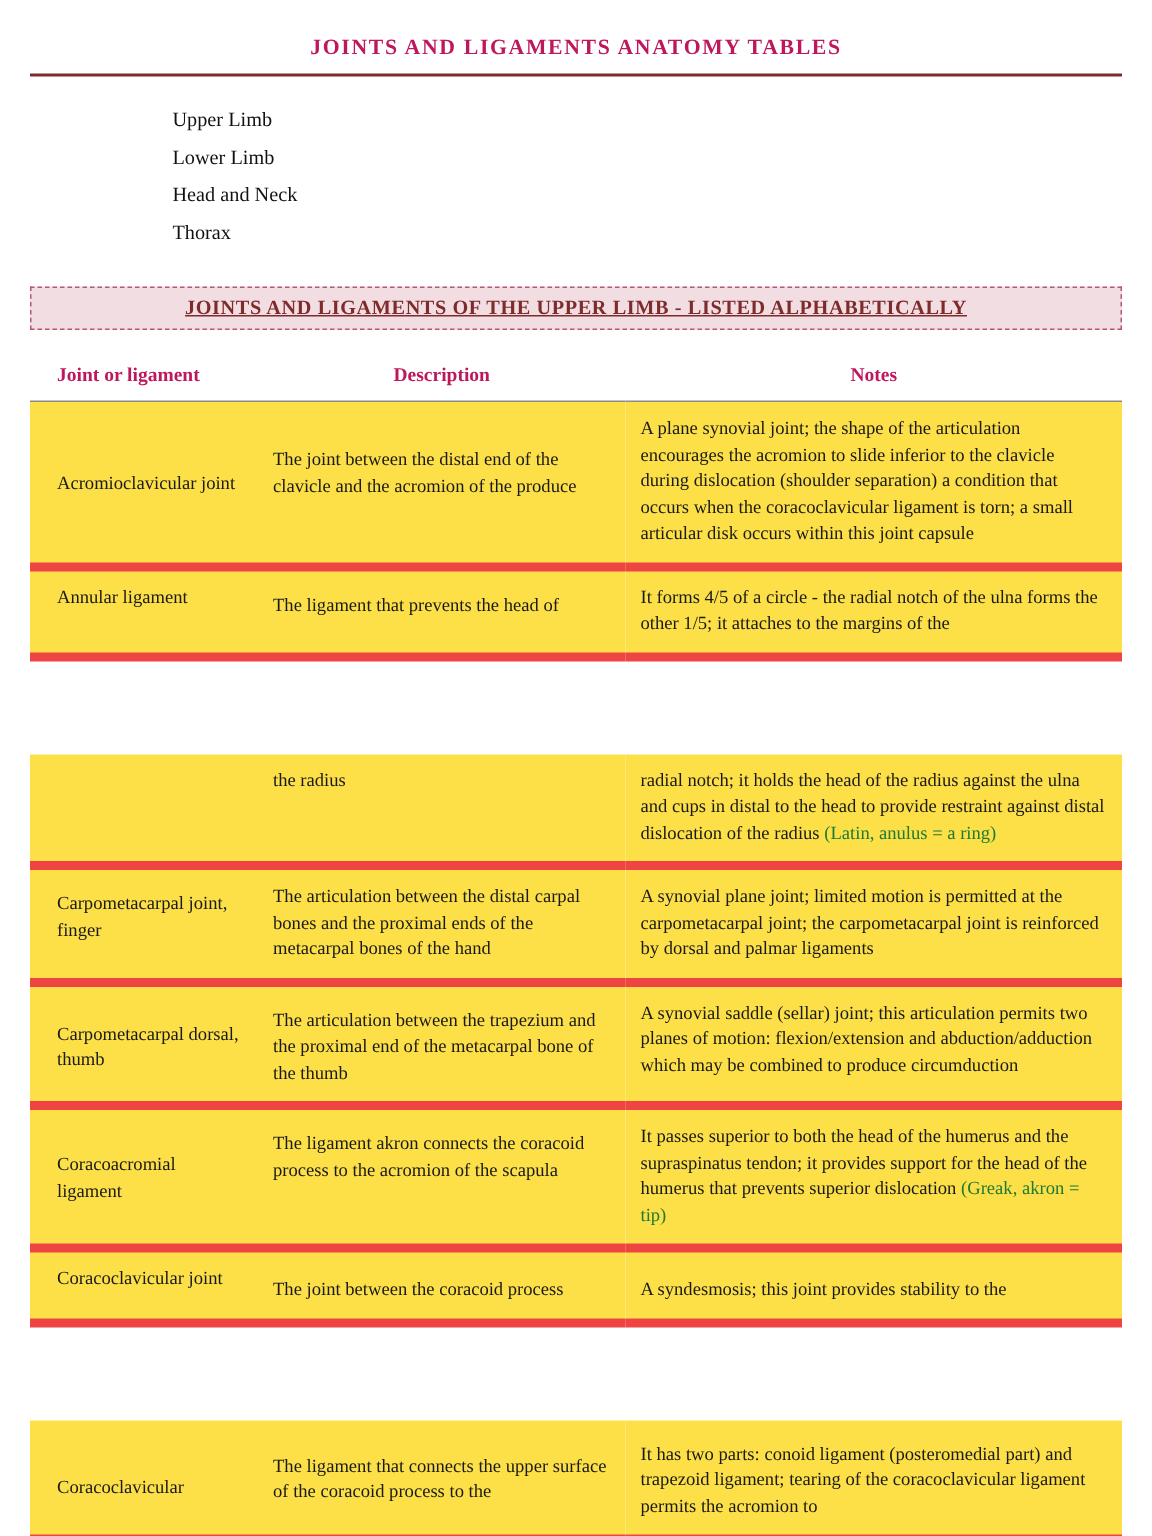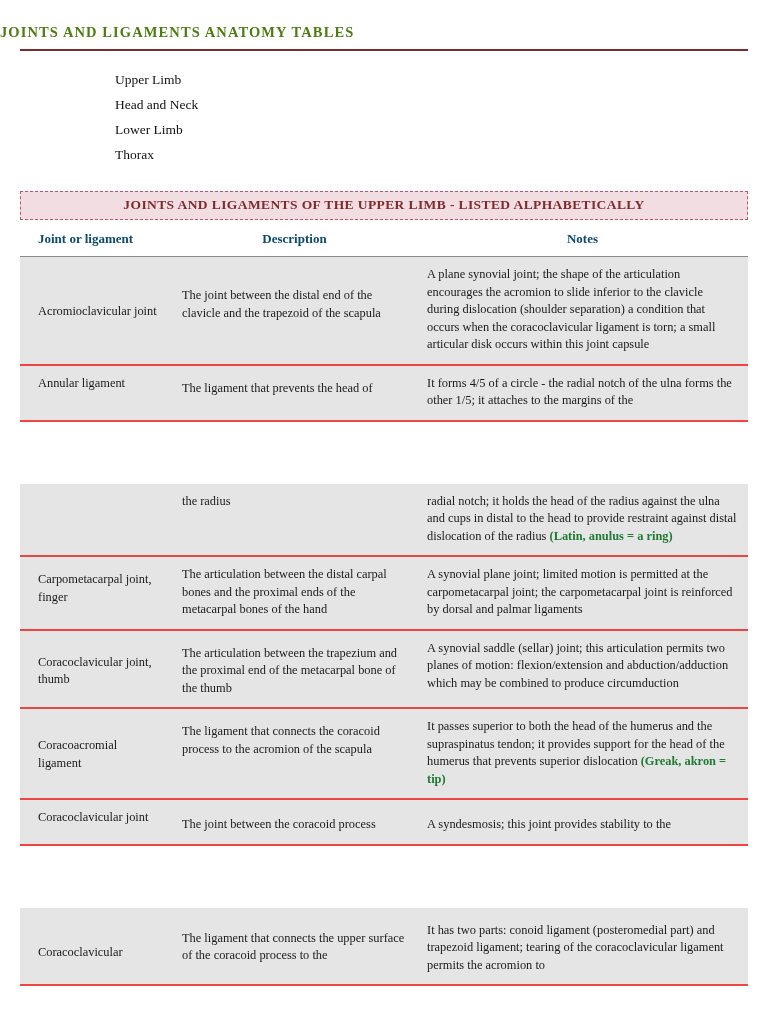--- a/index.html
+++ b/index.html
@@ -16,25 +16,26 @@
   }
   .page {
     position: relative;
     width: 768px;
     box-sizing: border-box;
     padding: 0;
   }
 
   
   .doc-title {
+    text-align: center;
     font-family: "Liberation Serif", serif;
     font-size: 14.5px;
     font-weight: bold;
     letter-spacing: 1.1px;
-    color: #4d7c0f;
+    color: #be185d;
     padding-top: 24px;
     padding-bottom: 8px;
   }
   .title-rule {
     height: 2px;
     background: #7d2b2b;
     margin: 0 20px 0 20px;
   }
 
   
@@ -55,82 +56,83 @@
   }
   .nav-item {
     font-size: 13.5px;
     line-height: 25px;
     color: #111;
     cursor: pointer;
   }
 
   
   .section-banner {
-    margin: 18px 20px 3px 20px;
+    margin: 18px 20px 14px 20px;
     background: #f2dde3;
     border: 1.5px dashed #b35a6e;
     text-align: center;
     color: #7d2b2b;
     font-size: 13.5px;
     font-weight: bold;
     letter-spacing: .4px;
     padding: 5px 0 6px 0;
+    text-decoration: underline;
   }
 
   
   table.at {
     margin: 0 20px;
     border-collapse: collapse;
     width: 728px;
     table-layout: fixed;
   }
   table.at col.c1 { width: 152px; }
   table.at col.c2 { width: 245px; }
   table.at col.c3 { width: 331px; }
 
   table.at th {
     font-size: 13px;
     font-weight: bold;
-    color: #0c4a6e;
+    color: #be185d;
     padding: 8px 4px 9px 4px;
     text-align: center;
     border-bottom: 1.2px solid #8a8a8a;
   }
   table.at th.left { text-align: left; padding-left: 18px; }
 
   table.at td {
     vertical-align: top;
     font-size: 12.4px;
     line-height: 17.5px;
     padding: 9px 10px 10px 10px;
-    background: #e5e5e5;
-    border-bottom: 2px solid #ef4444;
+    background: #fde047;
+    border-bottom: 6px solid #ef4444;
   }
   table.at td.c-name { padding-left: 18px; }
   table.at tr.spacer td {
     background: #ffffff;
     border-bottom: none;
     padding: 0;
     height: 62px;
   }
-  .etym { color: #1e7a34; font-weight: bold; }
+  .etym { color: #1e7a34; }
 </style>
 </head>
 <body>
 
 <div class="page">
 
   <div class="doc-title">JOINTS AND LIGAMENTS ANATOMY TABLES</div>
   <div class="title-rule"></div>
 
   <div class="nav">
     <div class="nav-col left">
       <div class="nav-item">Upper Limb</div>
+      <div class="nav-item">Lower Limb</div>
       <div class="nav-item">Head and Neck</div>
-      <div class="nav-item">Lower Limb</div>
       <div class="nav-item">Thorax</div>
     </div>
   </div>
 
   <div class="section-banner">JOINTS AND LIGAMENTS OF THE UPPER LIMB - LISTED ALPHABETICALLY</div>
 
   <table class="at">
     <colgroup>
       <col class="c1">
         <col class="c2">
@@ -139,21 +141,21 @@
     <thead>
       <tr>
         <th class="left">Joint or ligament</th>
         <th>Description</th>
         <th>Notes</th>
       </tr>
     </thead>
     <tbody>
       <tr>
         <td class="c-name" style="padding-top:46px;">Acromioclavicular joint</td>
-        <td style="padding-top:30px;">The joint between the distal end of the clavicle and the trapezoid of the scapula</td>
+        <td style="padding-top:30px;">The joint between the distal end of the clavicle and the acromion of the produce</td>
         <td><span>A plane synovial joint; the shape of the articulation encourages the acromion to slide inferior to the clavicle during dislocation (shoulder separation) a condition that occurs when the coracoclavicular ligament is torn; a small articular disk occurs within this joint capsule</span><span class="etym"></span></td>
       </tr>
 
       <tr>
         <td class="c-name" style="padding-top:9px;">Annular ligament</td>
         <td style="padding-top:14px;">The ligament that prevents the head of</td>
         <td><span>It forms 4/5 of a circle - the radial notch of the ulna forms the other 1/5; it attaches to the margins of the</span><span class="etym"></span></td>
       </tr>
 
       <tr class="spacer">
@@ -168,28 +170,28 @@
         <td><span>radial notch; it holds the head of the radius against the ulna and cups in distal to the head to provide restraint against distal dislocation of the radius </span><span class="etym">(Latin, anulus = a ring)</span></td>
       </tr>
 
       <tr>
         <td class="c-name" style="padding-top:14px;">Carpometacarpal joint, finger</td>
         <td>The articulation between the distal carpal bones and the proximal ends of the metacarpal bones of the hand</td>
         <td><span>A synovial plane joint; limited motion is permitted at the carpometacarpal joint; the carpometacarpal joint is reinforced by dorsal and palmar ligaments</span><span class="etym"></span></td>
       </tr>
 
       <tr>
-        <td class="c-name" style="padding-top:23px;">Coracoclavicular joint, thumb</td>
+        <td class="c-name" style="padding-top:23px;">Carpometacarpal dorsal, thumb</td>
         <td style="padding-top:14px;">The articulation between the trapezium and the proximal end of the metacarpal bone of the thumb</td>
         <td><span>A synovial saddle (sellar) joint; this articulation permits two planes of motion: flexion/extension and abduction/adduction which may be combined to produce circumduction</span><span class="etym"></span></td>
       </tr>
 
       <tr>
         <td class="c-name" style="padding-top:28px;">Coracoacromial ligament</td>
-        <td style="padding-top:14px;">The ligament that connects the coracoid process to the acromion of the scapula</td>
+        <td style="padding-top:14px;">The ligament akron connects the coracoid process to the acromion of the scapula</td>
         <td><span>It passes superior to both the head of the humerus and the supraspinatus tendon; it provides support for the head of the humerus that prevents superior dislocation </span><span class="etym">(Greak, akron = tip)</span></td>
       </tr>
 
       <tr>
         <td class="c-name" style="padding-top:9px;">Coracoclavicular joint</td>
         <td style="padding-top:16px;margin-top:23px;">The joint between the coracoid process</td>
         <td style="padding-top:16px;"><span>A syndesmosis; this joint provides stability to the</span><span class="etym"></span></td>
       </tr>
 
       <tr class="spacer">

